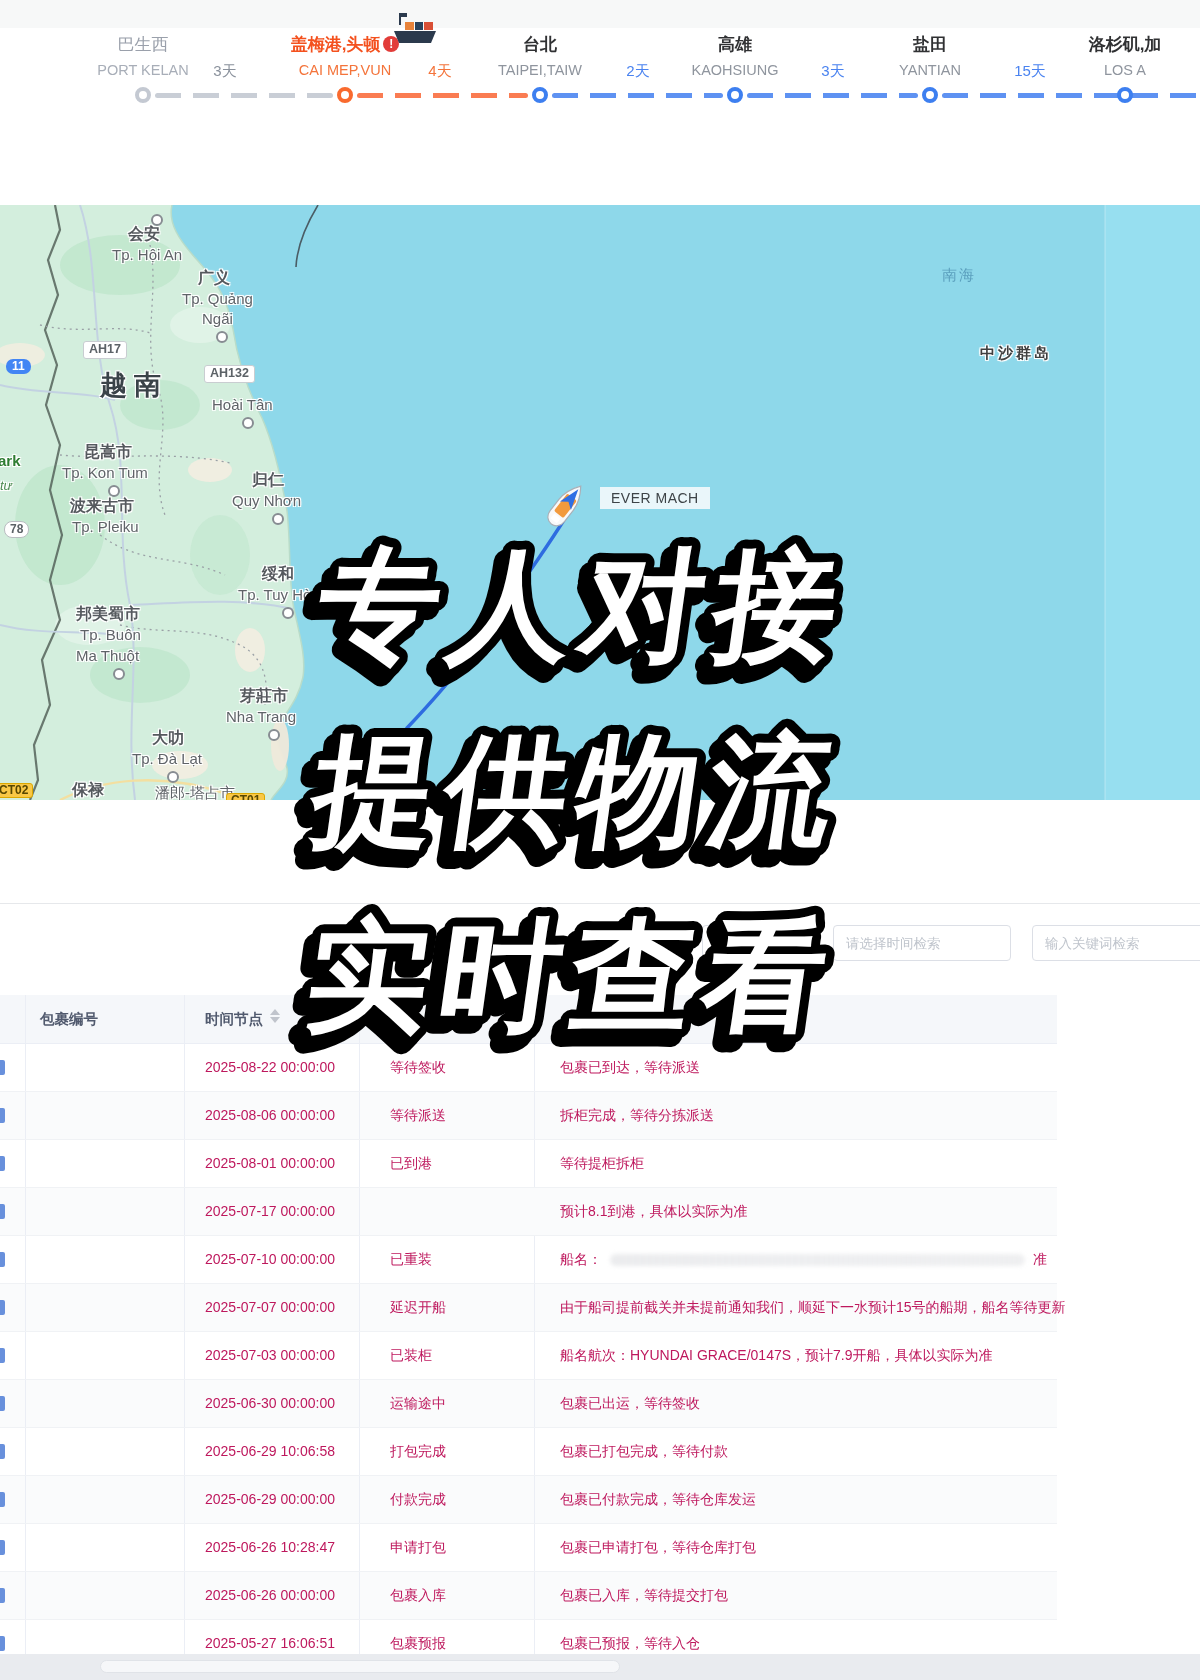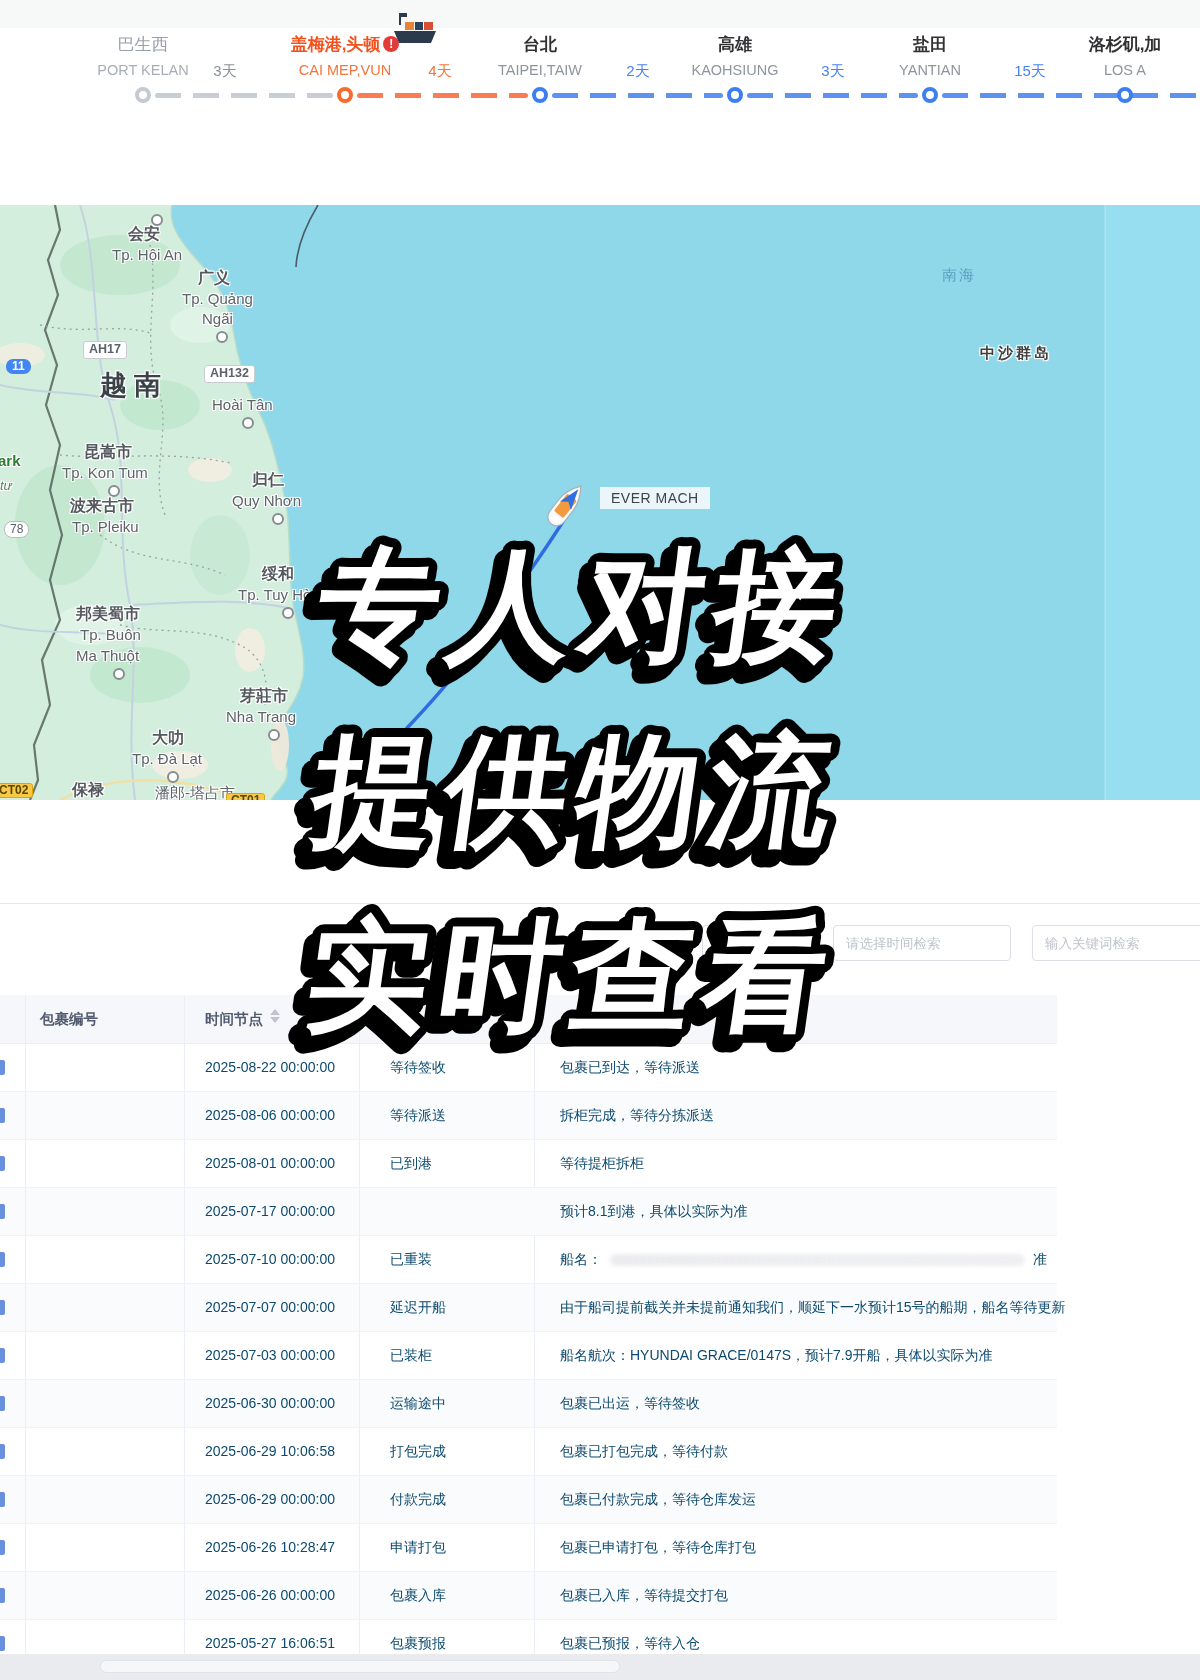--- a/index.html
+++ b/index.html
@@ -41,21 +41,21 @@
     text-shadow:1px 1px 0 #fff,-1px -1px 0 #fff,1px -1px 0 #fff,-1px 1px 0 #fff,0 0 3px #fff;}
   .ml.zh{font-weight:700;font-size:16px;color:#55595e;}
   .ml.big{font-size:27px;font-weight:700;letter-spacing:7px;color:#3a4248;}
   .ml.sea{color:#569ab9;text-shadow:none;letter-spacing:2px;opacity:.9;}
   .ml.isl{color:#404040;letter-spacing:3px;font-weight:bold;}
   .ml.park{color:#2e7d32;font-weight:700;}
   .ml.park-i{color:#4c8a50;font-style:italic;font-size:13px;}
   .ml.road{background:#fff;border:1px solid #c9cdd1;border-radius:3px;padding:1px 5px;
     font-size:12.5px;font-weight:700;color:#5c6267;text-shadow:none;margin-left:28px;}
   .ml.shield{background:#4285f4;border-radius:7px;padding:1px 6px;font-size:12px;font-weight:700;color:#fff;text-shadow:none;}
-  .ml.shield-w{background:#fff;border:1px solid #b9bdc1;border-radius:8px;padding:1px 5px;font-size:12px;color:#5c6267;text-shadow:none;}
+  .ml.shield-w{background:#fff;border:1px solid #b9bdc1;border-radius:8px;padding:1px 5px;font-size:12px;color:#5c6267;text-shadow:none;font-weight:bold;}
   .ml.ct{background:#f9c846;border:1px solid #dca800;border-radius:3px;padding:0 4px;font-size:12px;font-weight:700;color:#574700;text-shadow:none;}
   .ml.dot{width:8px;height:8px;border:2.5px solid #878c92;background:#fff;border-radius:50%;text-shadow:none;}
   #vessel-tag{position:absolute;left:600px;top:282px;background:rgba(250,252,253,.85);padding:3px 11px;
     font-size:14px;color:#3d4347;letter-spacing:.5px;}
 
   
   #overlay{left:0;top:0;width:1200px;height:1680px;pointer-events:none;z-index:60;}
   .ot{font-family:"Liberation Sans","DejaVu Sans",sans-serif;font-weight:900;font-size:122px;
     letter-spacing:10px;text-anchor:middle;stroke-linejoin:round;}
   .ot.sh{fill:#000;stroke:#000;stroke-width:18px;}
@@ -71,21 +71,21 @@
   .fbox input{position:absolute;left:0;top:0;width:100%;height:100%;border:none;outline:none;background:transparent;
     padding:0 12px;box-sizing:border-box;font-size:13.5px;color:#606266;font-family:inherit;}
   .fbox input::placeholder{color:#bfc4cc;}
   #time-input{left:833px;width:178px;}
   #kw-input{left:1032px;width:185px;}
 
   
   #table{left:0;top:995px;width:1057px;}
   .thead{position:relative;height:48px;background:#f5f7fa;border-bottom:1px solid #ebeef5;
     font-weight:700;color:#515a6e;font-size:14.5px;line-height:48px;}
-  .trow{position:relative;height:47px;border-bottom:1px solid #f0f2f5;font-size:14px;color:#0c4a6e;line-height:46px;background:#fff;}
+  .trow{position:relative;height:47px;border-bottom:1px solid #f0f2f5;font-size:14px;color:#be185d;line-height:46px;background:#fff;}
   .trow:nth-child(even){background:#fafbfc;}
   .c0,.c1,.c2,.c3,.c4{position:absolute;top:0;height:100%;box-sizing:border-box;overflow:hidden;white-space:nowrap;}
   .c0{left:0;width:26px;border-right:1px solid #ebeef5;}
   .c1{left:26px;width:159px;border-right:1px solid #ebeef5;padding-left:14px;}
   .c2{left:185px;width:175px;border-right:1px solid #ebeef5;padding-left:20px;}
   .c3{left:360px;width:175px;border-right:1px solid #ebeef5;padding-left:30px;}
   .c4{left:535px;width:665px;padding-left:25px;}
   .cutmark{position:absolute;left:0;top:16px;width:5px;height:15px;background:#4d7cd6;border-radius:0 2px 2px 0;opacity:.85;}
   .sort{display:inline-block;margin-left:7px;vertical-align:1px;}
   .sort i{display:block;width:0;height:0;border-left:5px solid transparent;border-right:5px solid transparent;}

